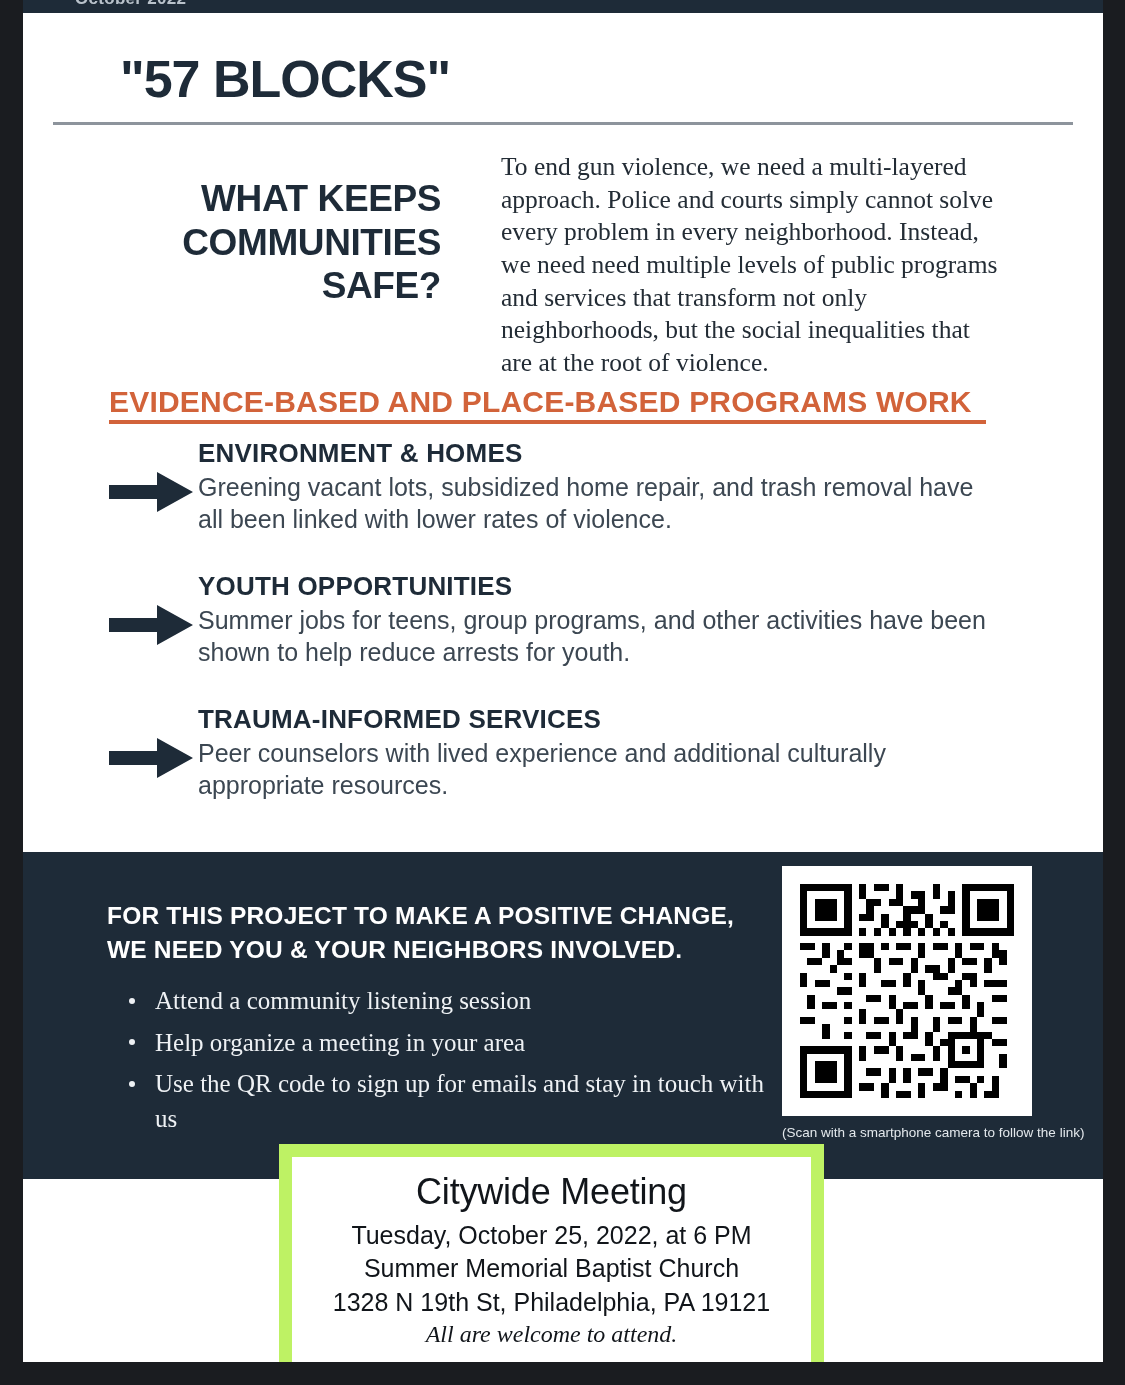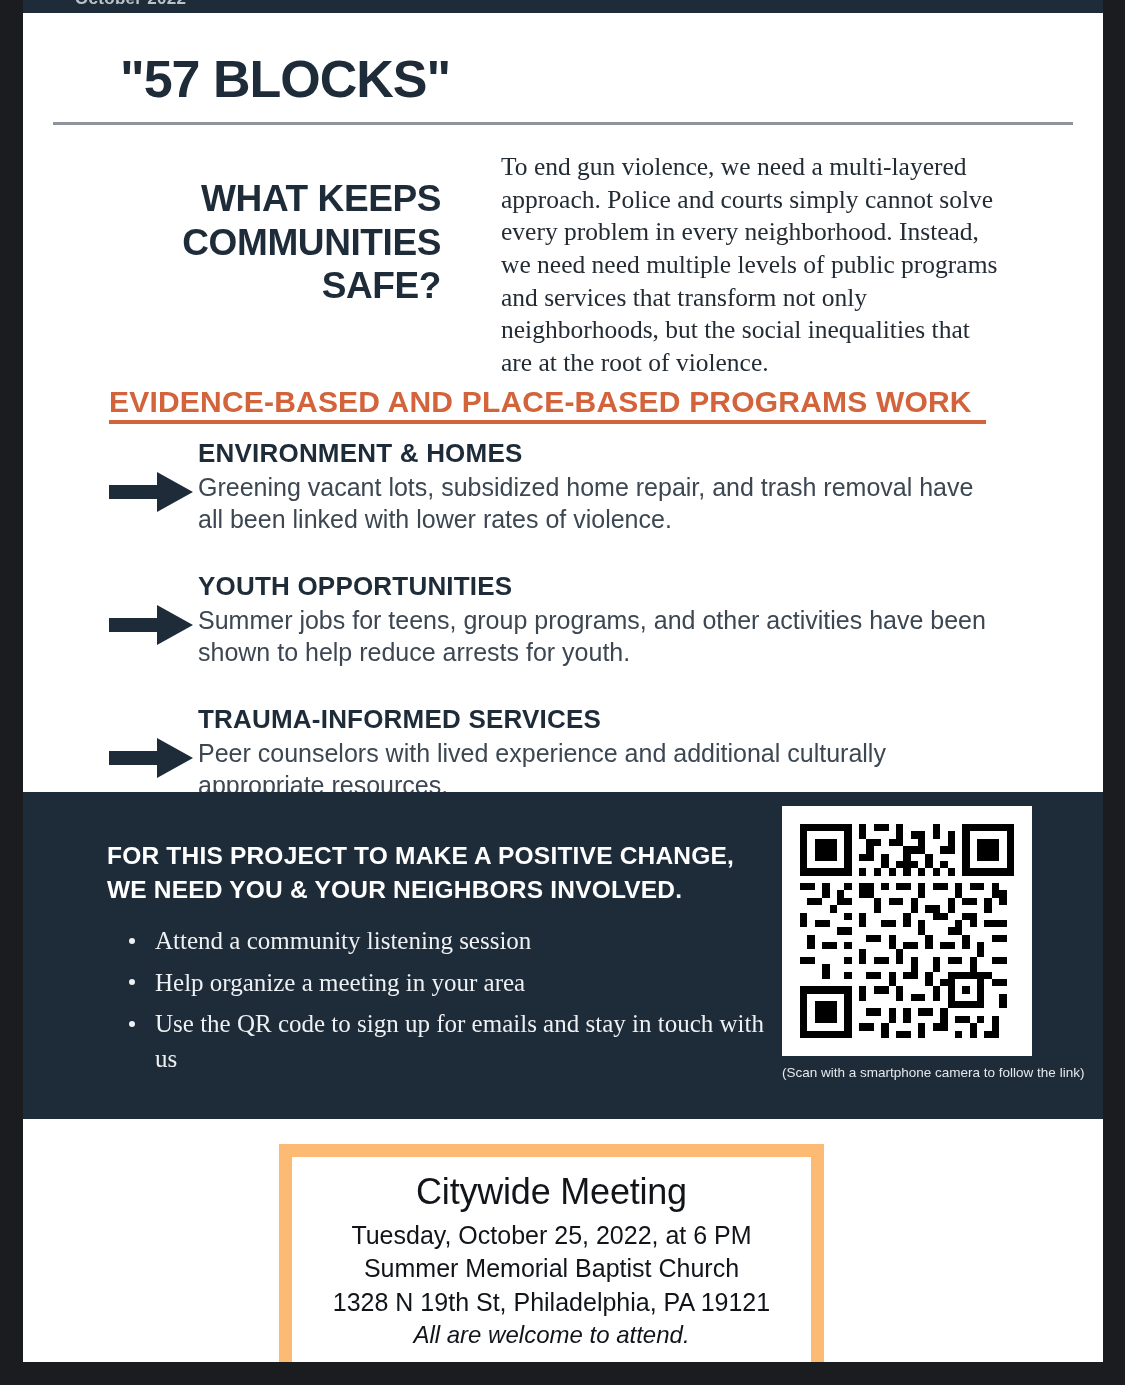--- a/index.html
+++ b/index.html
@@ -176,21 +176,21 @@
     font-size: 25px;
     line-height: 1.26;
     color: #3c4752;
     margin: 0;
   }
 
   
   .cta {
     position: absolute;
     left: 0;
-    top: 792px;
+    top: 852px;
     width: 1080px;
     height: 327px;
     background: #1e2b38;
   }
   .cta-head {
     position: absolute;
     left: 84px;
     top: 47px;
     width: 660px;
     font-family: "Liberation Sans", sans-serif;
@@ -249,21 +249,21 @@
     color: #e3e8ec;
     white-space: nowrap;
   }
 
   
   .meeting-outer {
     position: absolute;
     left: 256px;
     top: 1144px;
     width: 545px;
-    background: #fdba74;
+    background: #bef264;
     padding: 13px;
     box-sizing: border-box;
   }
   .meeting-inner {
     background: #ffffff;
     padding: 14px 10px 16px 10px;
     text-align: center;
   }
   .meeting-title {
     font-family: "Liberation Sans", sans-serif;
@@ -273,21 +273,21 @@
     letter-spacing: -0.2px;
   }
   .meeting-line {
     font-family: Liberation Sans, sans-serif;
     font-size: 25px;
     line-height: 1.33;
     color: #11151a;
     margin: 0;
   }
   .meeting-note {
-    font-family: Liberation Sans, sans-serif;
+    font-family: Liberation Serif, serif;
     font-size: 24px;
     font-style: italic;
     color: #11151a;
     margin: 2px 0 0 0;
   }
 
   
   .bottom-frame {
     position: absolute;
     left: 0;

